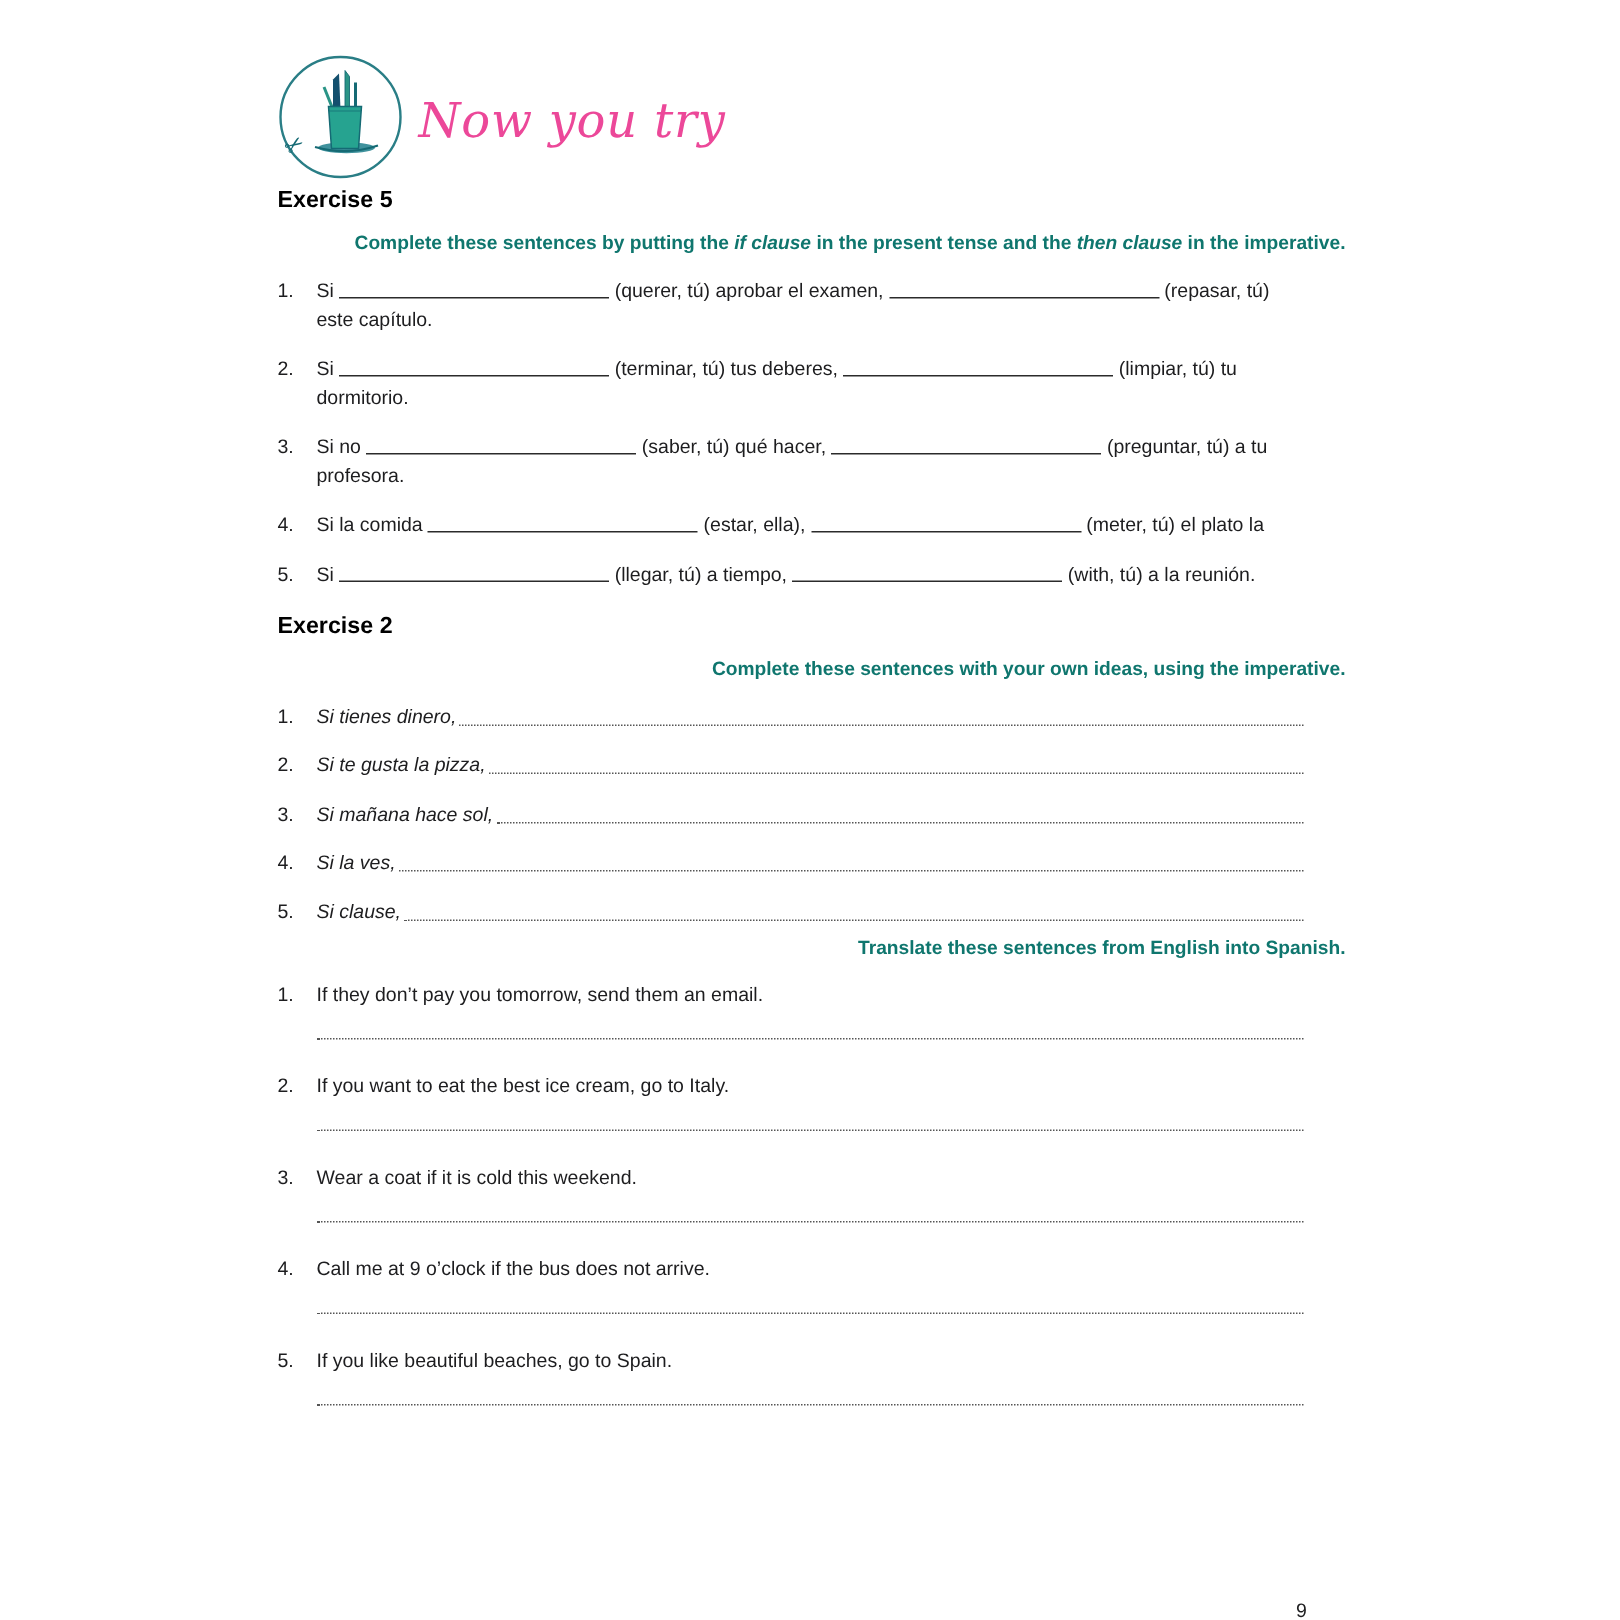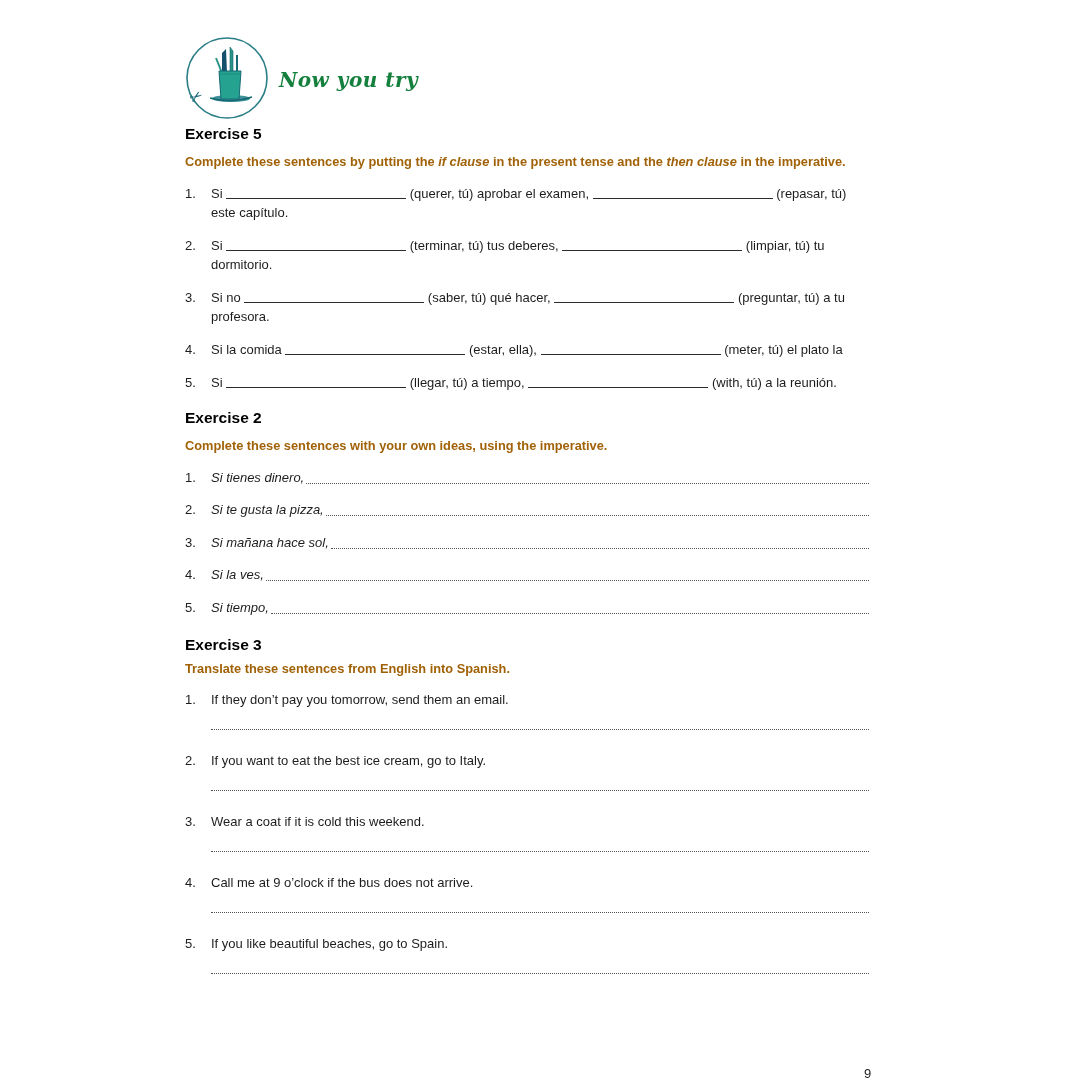--- a/index.html
+++ b/index.html
@@ -10,30 +10,30 @@
     overflow:hidden;
     font-family:"Liberation Sans", sans-serif;
     color:#1d1d1f;
   }
   .content{position:absolute;left:185px;top:36px;width:712px;}
   
   .header{display:flex;align-items:center;gap:10px;height:84px;}
   .icon-wrap{width:84px;height:84px;flex:0 0 84px;}
   .title{
     font-family:"DejaVu Serif", serif;
-    font-style:italic;font-weight:700;
-    font-size:20px;letter-spacing:0.5px;color:#15803d;
+    font-style:italic;font-weight:400;
+    font-size:32px;letter-spacing:0.5px;color:#ec4899;
     padding-top:4px;
   }
   
   .ex-heading{font-size:15.5px;font-weight:700;color:#000;margin:0;}
   .sec1 .ex-heading{margin-top:5px;}
   .sec2 .ex-heading{margin-top:17px;}
   .sec3 .ex-heading{margin-top:19px;}
-  .instr{font-size:12.8px;font-weight:700;color:#a16207;margin:11px 0 0 0;line-height:16px;}
+  .instr{font-size:12.8px;font-weight:700;color:#0f766e;margin:11px 0 0 0;line-height:16px;text-align:right;}
   .sec3 .instr{margin-top:7px;}
   .instr em{font-style:italic;}
   
   .item{display:flex;font-size:13px;line-height:19px;}
   .num{flex:0 0 26px;font-weight:700;font-weight:normal;}
   .body{flex:1;min-width:0;}
   
   .sec1 .item{margin-top:14px;}
   .blank{
     display:inline-block;width:180px;height:12px;
@@ -135,29 +135,28 @@
           <div class="item">
             <span class="num">4.</span>
             <div class="body dotrow">
               <span>Si la ves,</span>
               <span class="dots"></span>
             </div>
           </div>
           <div class="item">
             <span class="num">5.</span>
             <div class="body dotrow">
-              <span>Si tiempo, </span>
+              <span>Si clause, </span>
               <span class="dots"></span>
             </div>
           </div>
         </div>
     </section>
 
     <section class="sec3">
-      <h2 class="ex-heading">Exercise 3</h2>
       <p class="instr">Translate these sentences from English into Spanish.</p>
       <div id="ex3-items">
           <div class="item first">
             <span class="num">1.</span>
             <div class="body">If they don’t pay you tomorrow, send them an email.</div>
           </div>
           <div class="ansline"></div>
           <div class="item">
             <span class="num">2.</span>
             <div class="body">If you want to eat the best ice cream, go to Italy.</div>

